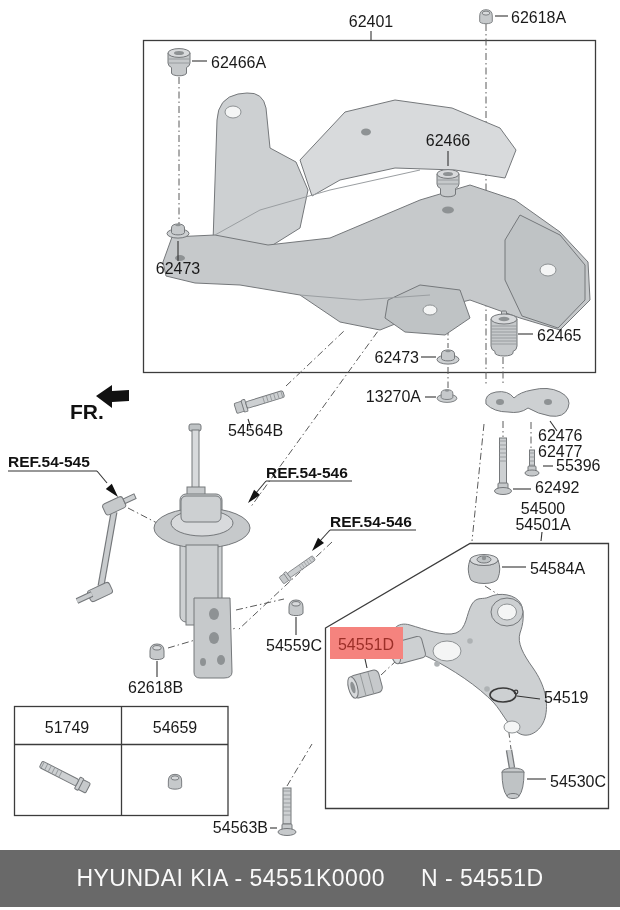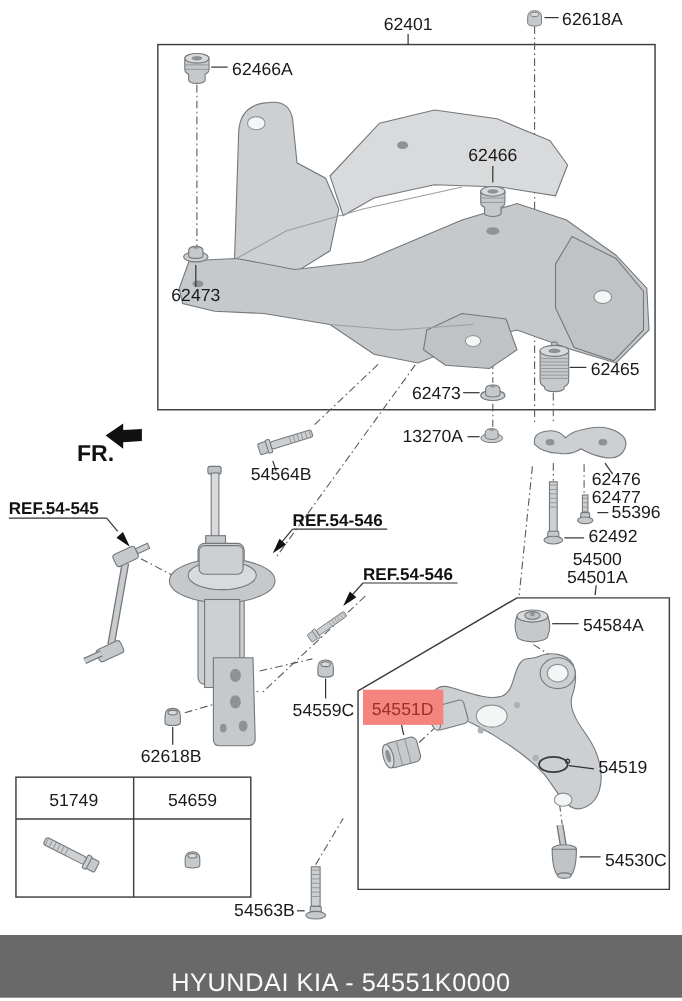--- a/index.html
+++ b/index.html
@@ -16,21 +16,21 @@
   .pf {fill:#cdd0d2;stroke:#75787b;stroke-width:1;}
   .pf2{fill:#c6c9cb;stroke:#75787b;stroke-width:1;}
   .pf3{fill:#d8dadc;stroke:#75787b;stroke-width:1;}
   .pf4{fill:#bfc3c5;stroke:#75787b;stroke-width:1;}
   .hole{fill:#8e9294;stroke:none;}
   .holeW{fill:#f4f5f5;stroke:#8e9294;stroke-width:1;}
   .thr{stroke:#8e9294;stroke-width:.8;}
   .det{stroke:#9a9ea1;stroke-width:1;fill:none;}
   .arrow{fill:#111;stroke:none;}
   .footer{position:absolute;left:0;top:850px;width:620px;height:57px;background:#696969;
-          display:flex;align-items:flex-end;justify-content:center;gap:36px;
+          display:flex;align-items:center;justify-content:center;gap:36px;
           color:#fafafa;font-size:23px;letter-spacing:.5px;}
 </style>
 </head>
 <body>
 
 <div class="stage">
 <svg width="620" height="850" viewBox="0 0 620 850">
 
   <defs>
     <g id="g-nutdome">
@@ -347,14 +347,15 @@
           <use href="#g-bolth"></use>
         </g>
     <g transform="translate(175,781) scale(.95)">
           <use href="#g-nutdome"></use>
         </g>
   </g>
 </svg>
 
 <div class="footer">
   <span>HYUNDAI KIA - 54551K0000</span>
+  <span>N - 54551D</span>
 </div>
 </div>
 
 </body></html>

